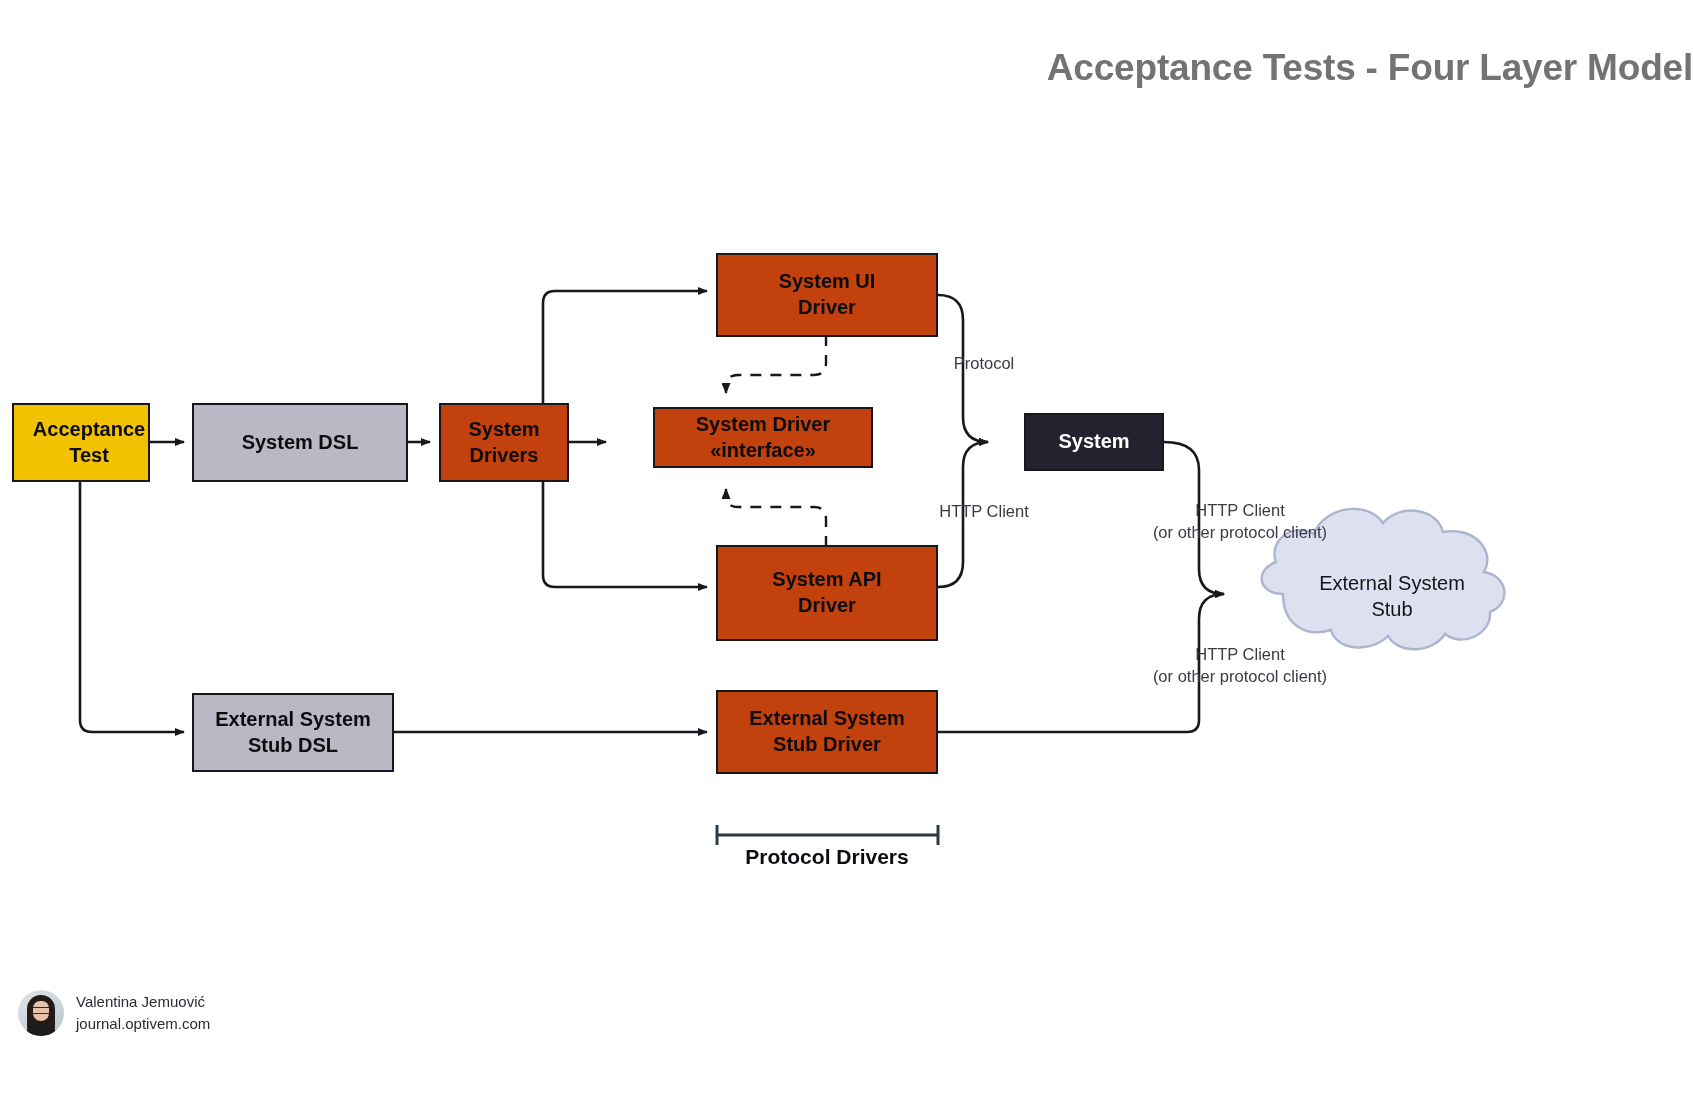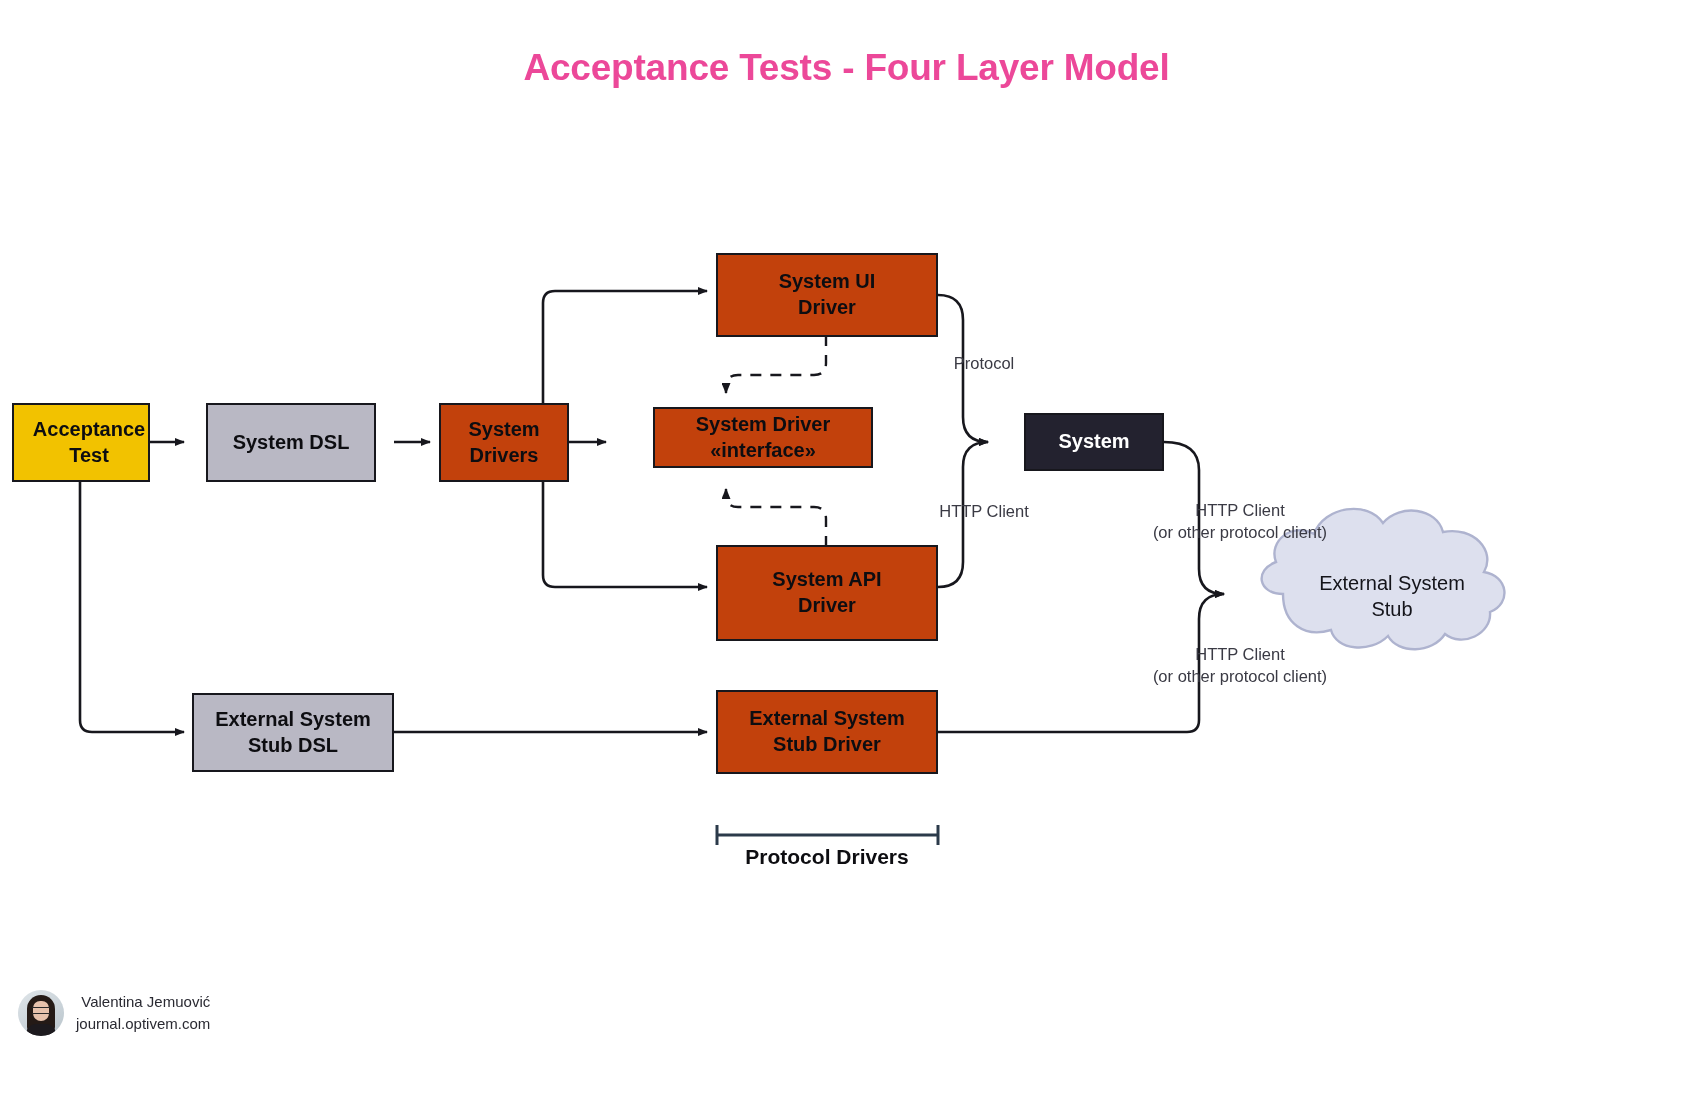--- a/index.html
+++ b/index.html
@@ -18,24 +18,24 @@
     position: absolute;
     left: 0; top: 0;
     width: 1693px;
     height: 1100px;
   }
   #title {
     position: absolute;
     left: 0;
     top: 47px;
     width: 1693px;
-    text-align: center;
+    text-align: right;
     font-size: 37px;
     font-weight: bold;
-    color: #ec4899;
+    color: #737373;
     letter-spacing: -0.2px;
   }
   .node {
     position: absolute;
     box-sizing: border-box;
     border: 2.5px solid #17171d;
     display: flex;
     align-items: center;
     justify-content: center;
     text-align: center;
@@ -120,21 +120,20 @@
     left: 8px; bottom: 0;
     width: 30px; height: 12px;
     background: #1d1a1e;
     border-radius: 10px 10px 0 0;
   }
   #footer-text {
     display: flex;
     flex-direction: column;
     justify-content: center;
     gap: 3px;
-    text-align: right;
   }
   #footer-name, #footer-site {
     font-size: 15px;
     color: #2a2a32;
     line-height: 1.22;
   }
 </style>
 </head>
 <body>
 
@@ -195,21 +194,21 @@
     <path d="M938,825 L938,845"></path>
     <path d="M717,835 L938,835"></path>
   </g>
 </svg>
 
 <div id="title">Acceptance Tests - Four Layer Model</div>
 
 <div class="node yellow" style="left:12px;  top:403px; width:138px; height:79px;padding-left:16px;">Acceptance
 Test</div>
 
-<div class="node gray" style="left:192px; top:403px; width:170px; height:79px;margin-left:14px;">System DSL</div>
+<div class="node gray" style="left:192px; top:403px; width:216px; height:79px;">System DSL</div>
 
 <div class="node blue" style="left:439px; top:403px; width:130px; height:79px;">System
 Drivers</div>
 
 <div class="node blue" style="left:614px; top:407px; width:220px; height:61px;margin-left:39px;">System Driver
 «interface»</div>
 
 <div class="node blue" style="left:716px; top:253px; width:222px; height:84px;">System UI
 Driver</div>
 

